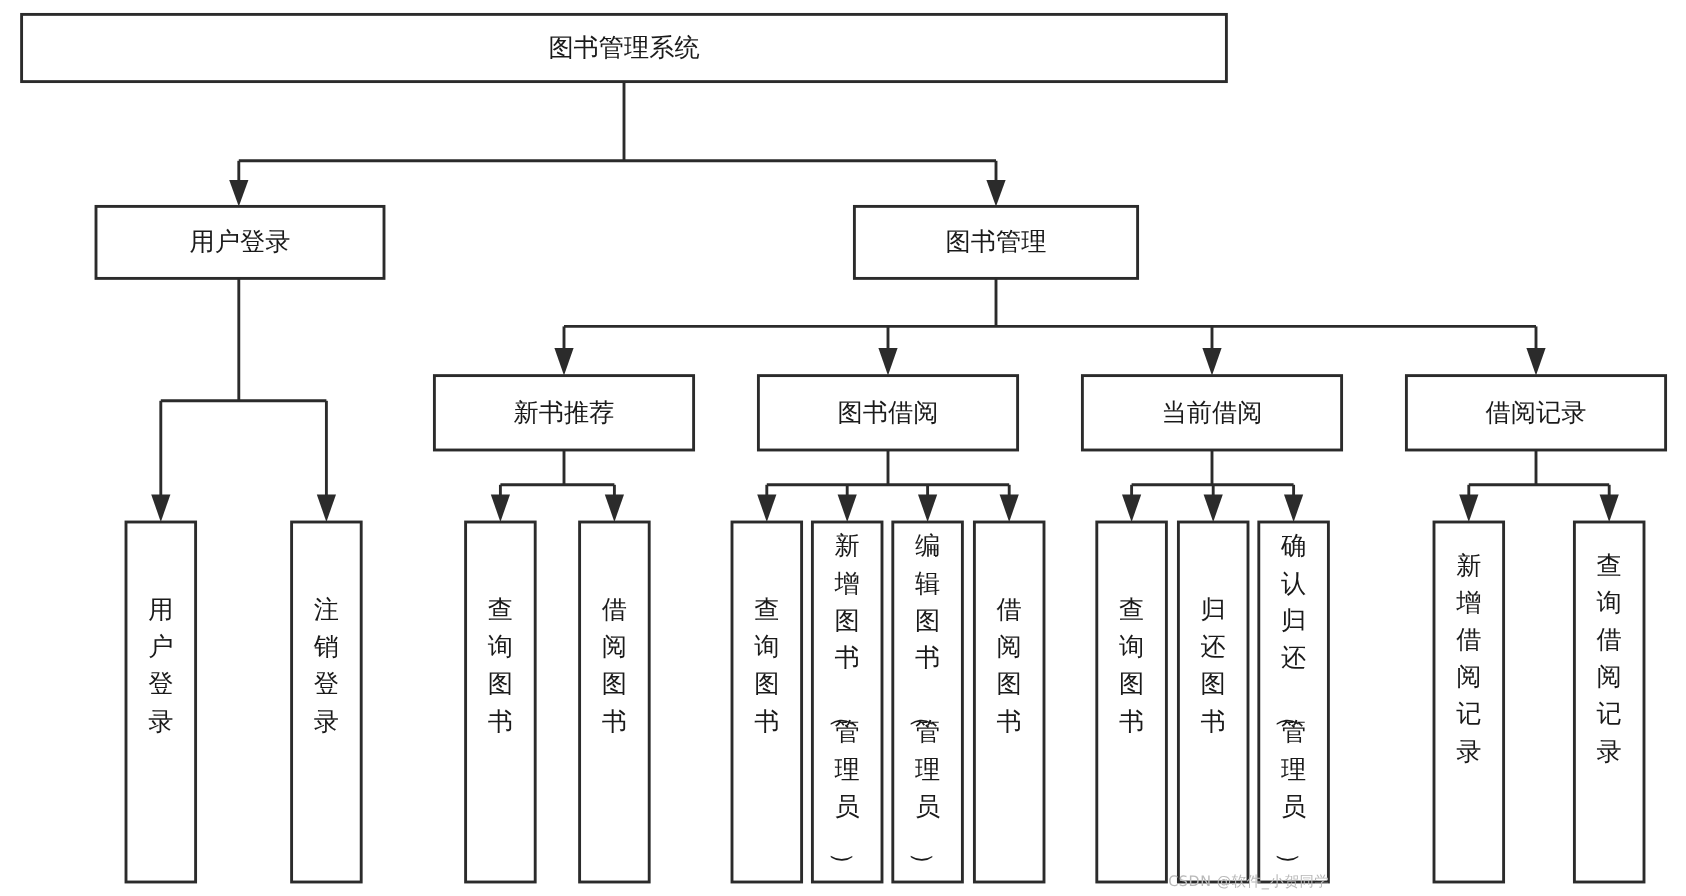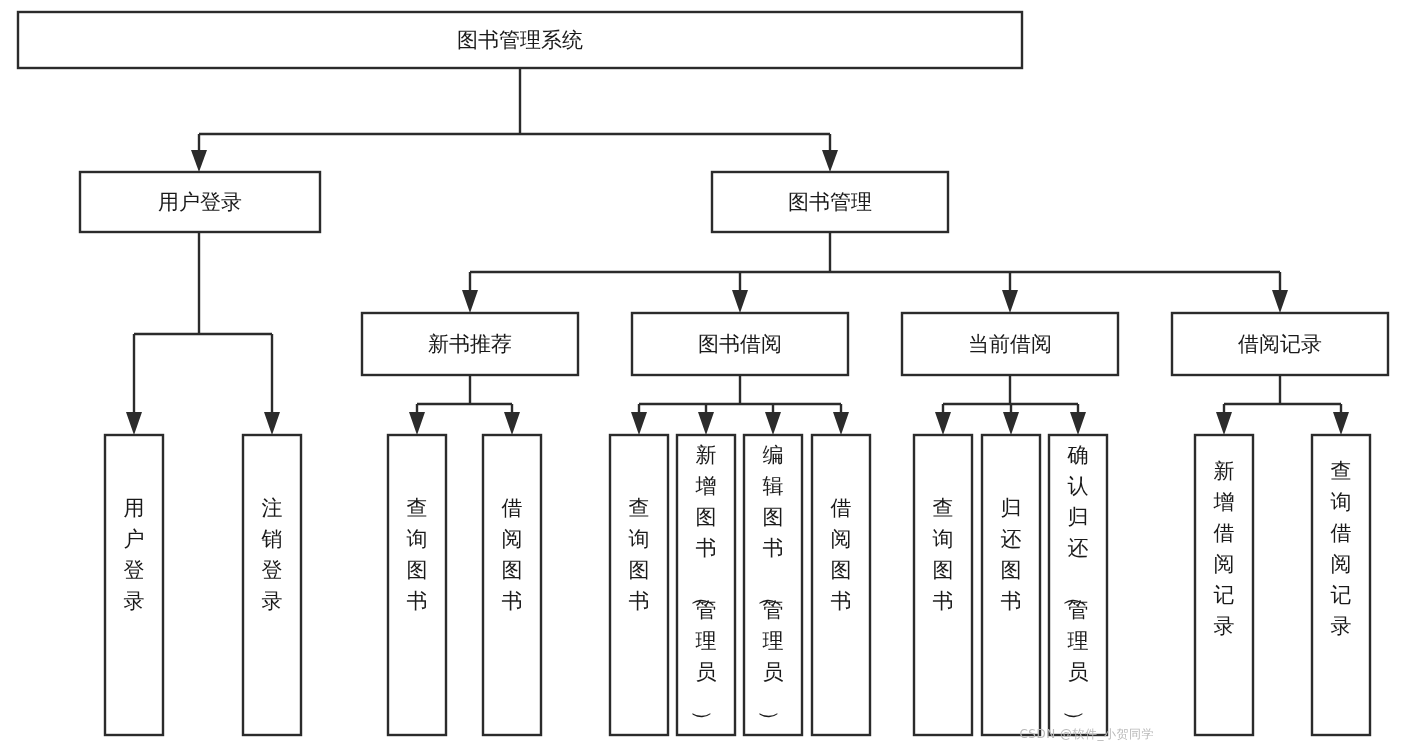--- a/index.html
+++ b/index.html
@@ -12,21 +12,20 @@
     width: 1405px;
     height: 747px;
     font-family: "DejaVu Sans", "Liberation Sans", sans-serif;
     overflow: hidden;
   }
   #diagram-root {
     position: relative;
     width: 1116px;
     height: 747px;
     background: #ffffff;
-    padding-left: 46px;
   }
   svg.diagram {
     position: absolute;
     top: 0;
     left: 0;
     width: 1405px;
     height: 747px;
     display: block;
   }
   .node-rect {

